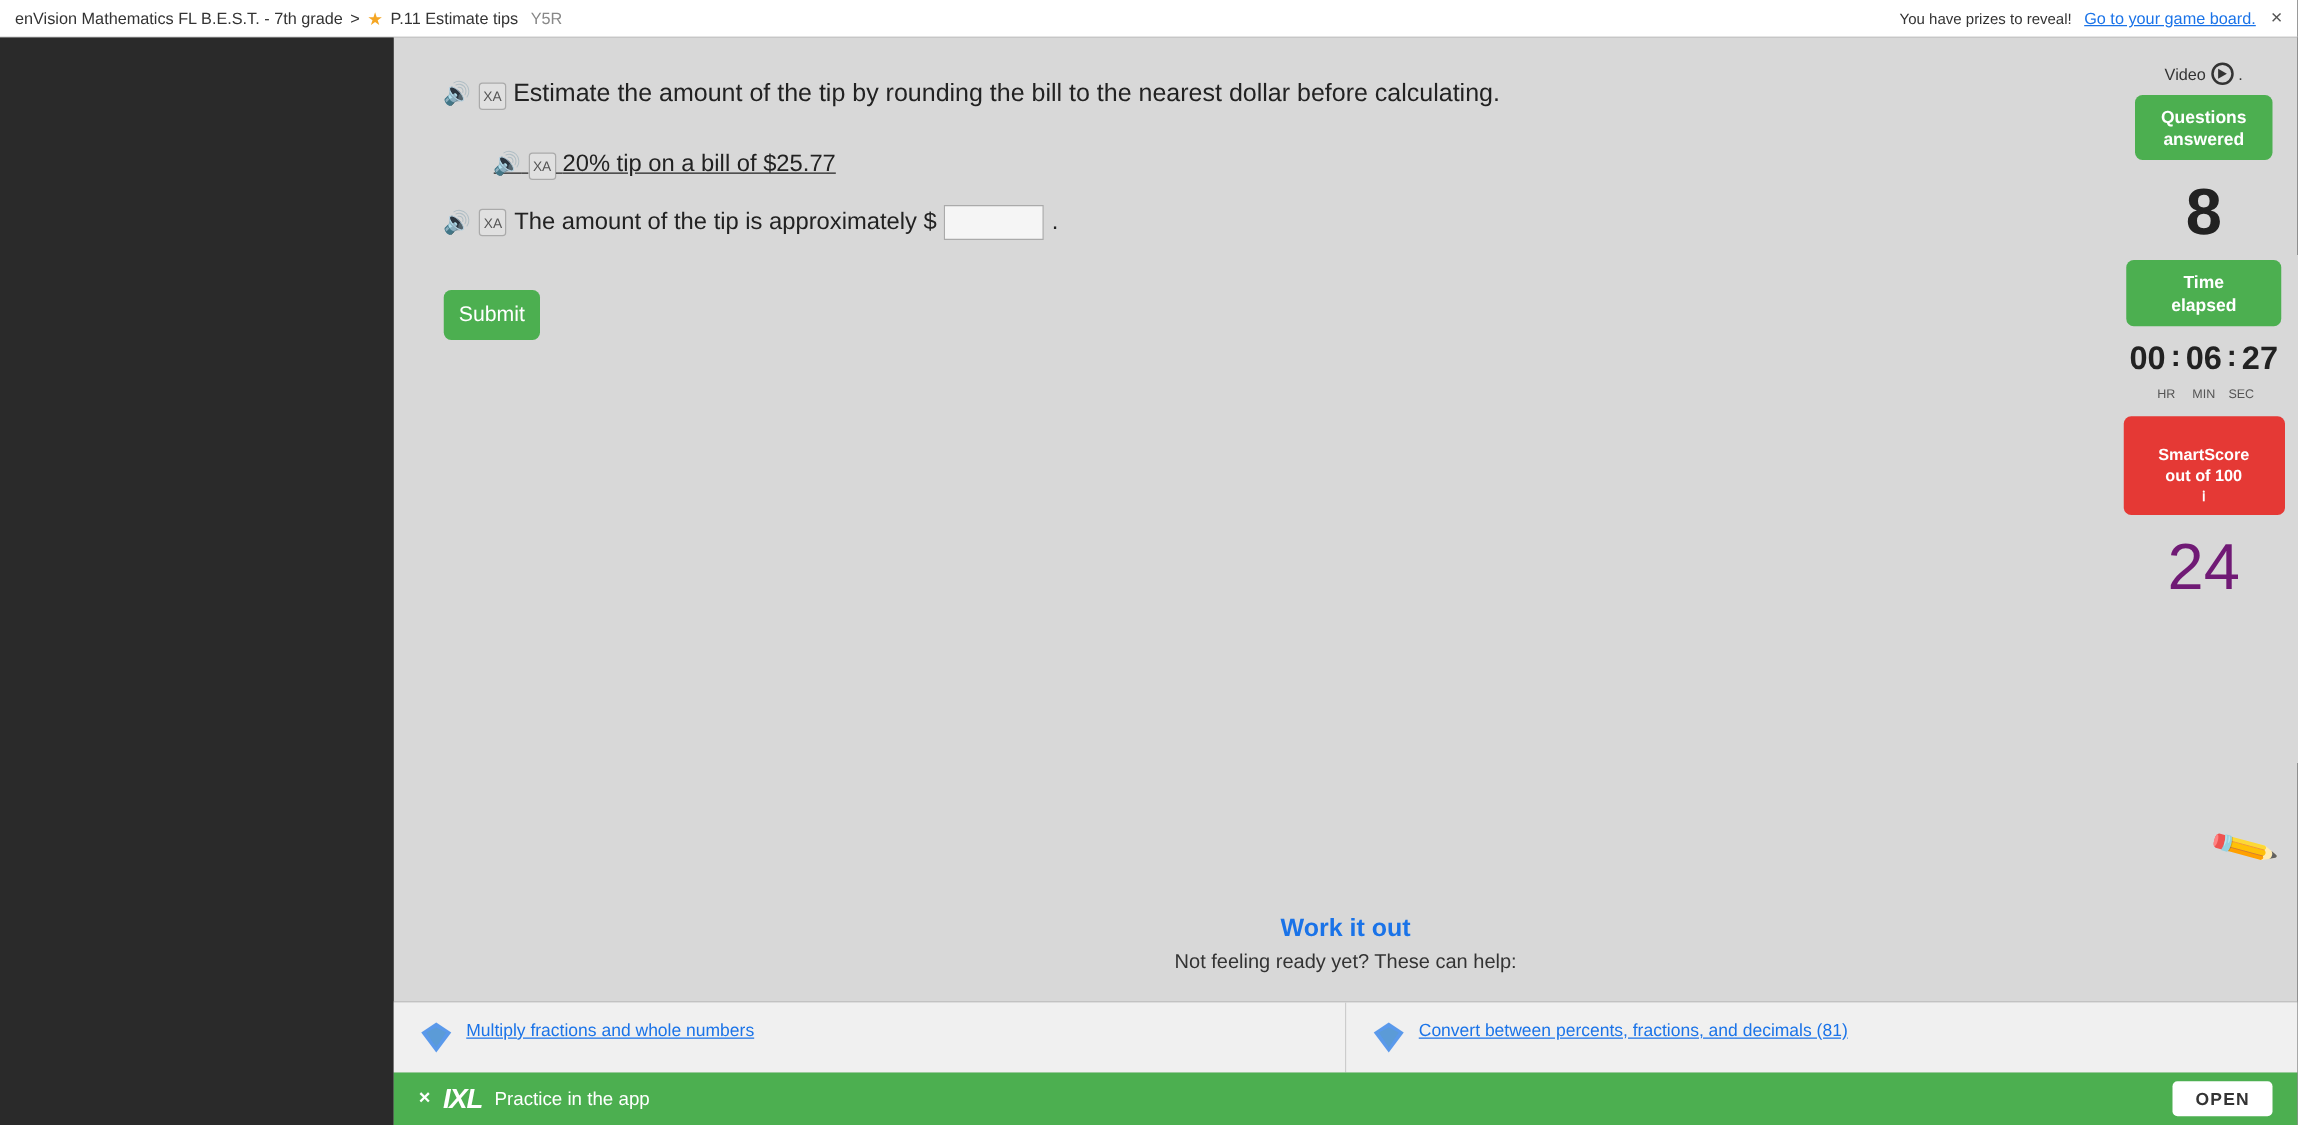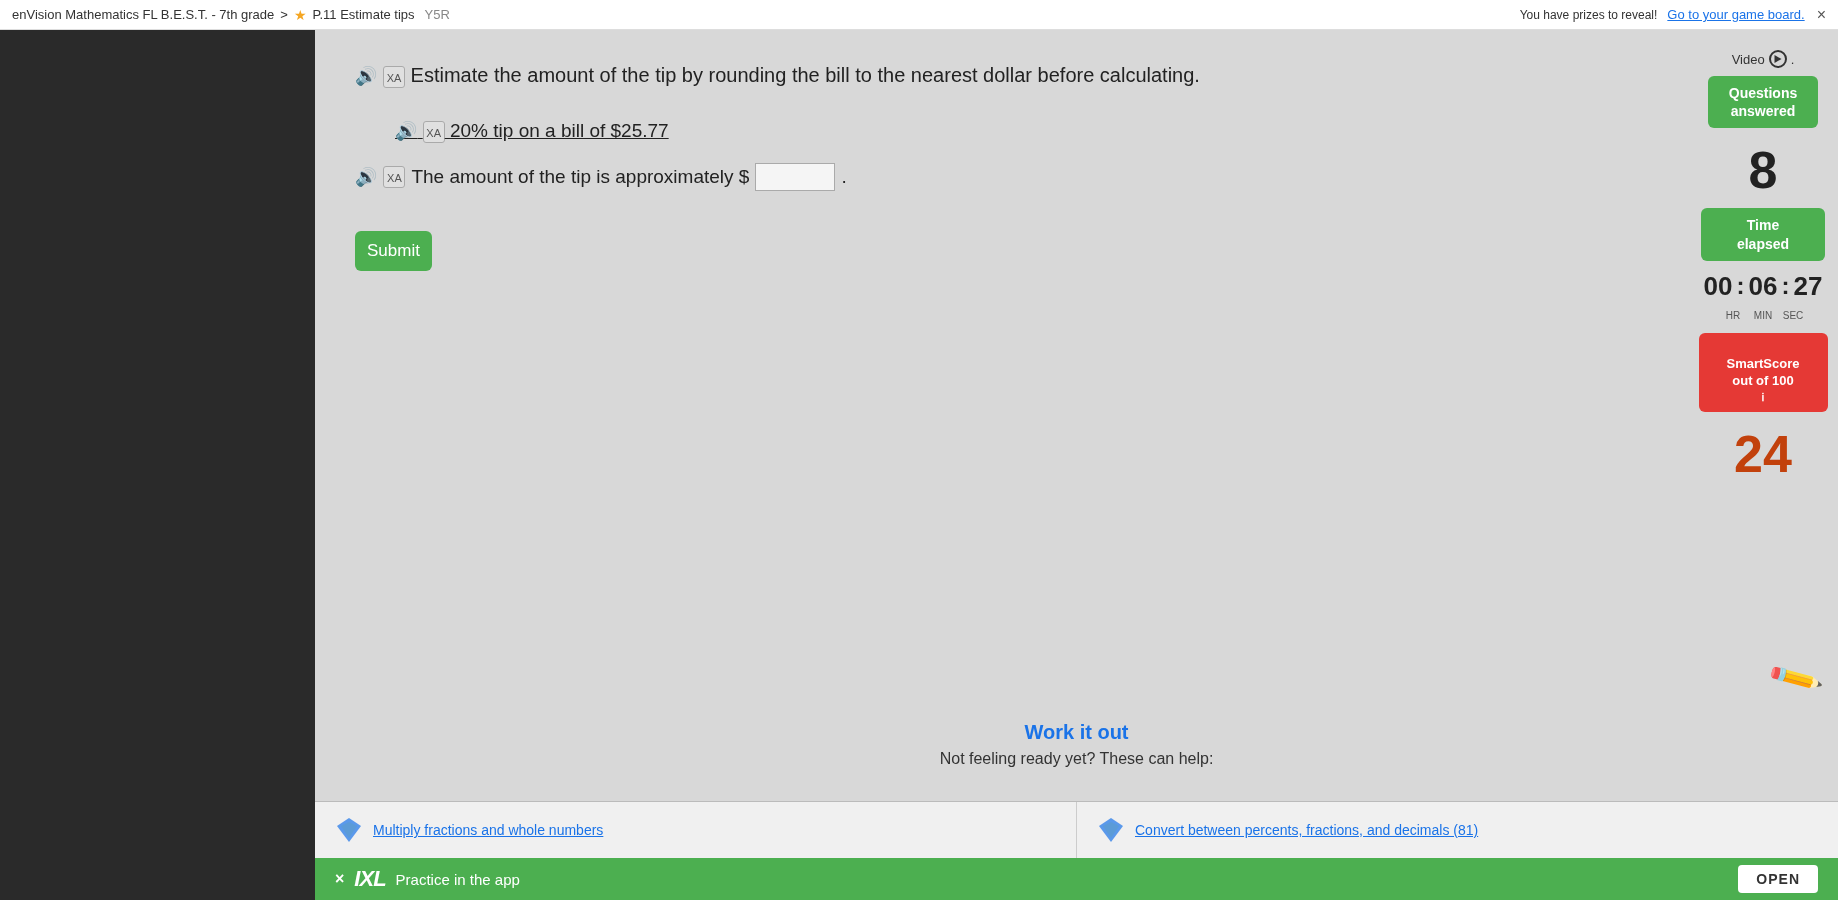--- a/index.html
+++ b/index.html
@@ -229,22 +229,22 @@
       font-weight: bold;
       text-align: center;
       cursor: pointer;
       width: 129px;
       line-height: 1.3;
       margin-top: 4px;
     }
 
     .smart-score-number {
       font-size: 52px;
-      font-weight: bold;
-      color: #c2410c;
+      font-weight: normal;
+      color: #701a75;
       text-align: center;
       margin-top: 4px;
     }
 
     
     .pencil-icon {
       position: absolute;
       right: 20px;
       bottom: 200px;
       font-size: 36px;
@@ -265,21 +265,21 @@
     }
 
     
     .help-links {
       display: flex;
       border-top: 1px solid #bbb;
     }
     .help-link-item {
       flex: 1;
       display: flex;
-      align-items: center;
+      align-items: flex-start;
       gap: 10px;
       padding: 14px 20px;
       background: #f0f0f0;
       border-right: 1px solid #ccc;
       cursor: pointer;
     }
     .help-link-item:last-child {
       border-right: none;
     }
     .diamond-icon {
@@ -447,21 +447,21 @@
       <button class="smart-score-btn" style="white-space:pre-line;">
         <span>SmartScore
 out of 100</span>
         <span style="font-size:11px;">ℹ</span>
       </button>
       <div class="smart-score-number">24</div>
     </div>
 
     <div class="pencil-icon">✏️</div>
 
-    <div style="position:absolute;bottom:120px;left:0;right:0;text-align:center;">
+    <div style="position:absolute;bottom:109px;left:0;right:0;text-align:center;">
       <div class="work-it-out-title">Work it out</div>
       <div class="work-it-out-subtitle">Not feeling ready yet? These can help:</div>
     </div>
 
   </div>
 
   <div class="help-links" style="position:absolute;bottom:42px;left:0;right:0;">
     <div class="help-link-item">
       <svg class="diamond-icon" viewBox="0 0 28 28">
         <polygon points="14,2 26,10 14,26 2,10" fill="#1a73e8" opacity="0.7"></polygon>

